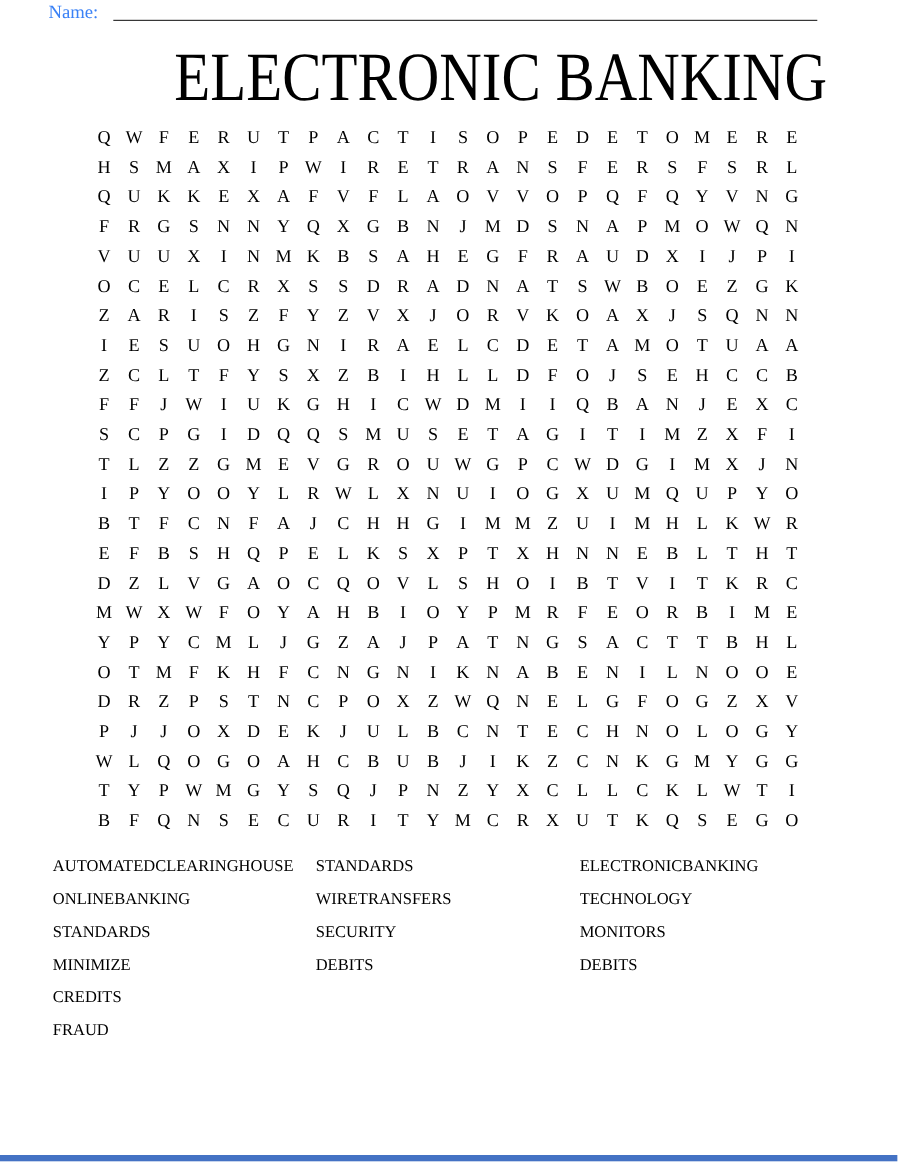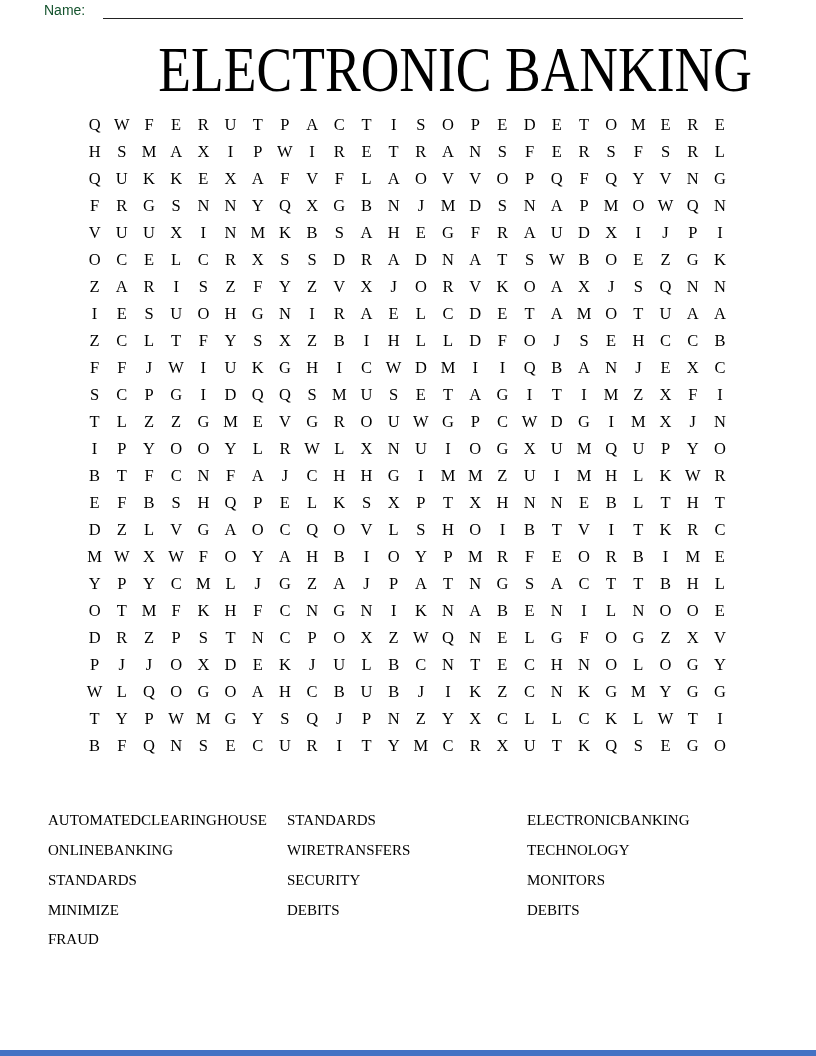--- a/index.html
+++ b/index.html
@@ -8,22 +8,22 @@
     background: #ffffff;
     position: relative;
     font-family: "Liberation Serif", serif;
     color: #000;
     overflow: hidden;
   }
   .name-row {
     position: absolute; left: 44px; top: 1px; width: 728px; height: 22px;
   }
   .name-label {
-    font-family: Liberation Sans, sans-serif;
-    font-size: 14px; color: #14532d;
+    font-family: Liberation Serif, serif;
+    font-size: 17px; color: #3b82f6;
   }
   .name-line {
     position: absolute; left: 59px; top: 17px; width: 640px;
     border-bottom: 1.5px solid #222; height: 0;
   }
   .title-wrap {
     position: absolute; left: 0; top: 35px; width: 816px; height: 70px;
     text-align: center;
     margin-left: 47px;
   }
@@ -40,21 +40,21 @@
     display: grid;
     grid-template-columns: repeat(24, 27.2px);
     grid-auto-rows: 27px;
   }
   .cell {
     text-align: center; line-height: 27px;
     font-family: "Liberation Serif", serif;
     font-size: 16.5px;
   }
   .word-bank { position: absolute; top: 774px; left: 0; width: 816px; }
-  .wb-col { position: absolute; top: 0; margin-top: 32px; }
+  .wb-col { position: absolute; top: 0; }
   .wb-col-1 { left: 48px;  width: 235px; }
   .wb-col-2 { left: 287px; width: 235px; }
   .wb-col-3 { left: 527px; width: 240px; }
   .word {
     font-family: "Liberation Serif", serif;
     font-size: 15px; line-height: 29.85px;
     white-space: nowrap;
   }
   .footer-bar {
     position: absolute; left: 0; bottom: 0; width: 816px; height: 6px;
@@ -650,20 +650,21 @@
     <span class="cell">G</span>
     <span class="cell">O</span>
   </div>
 
 <div class="word-bank">
   <div class="wb-col wb-col-1">
       <div class="word">AUTOMATEDCLEARINGHOUSE</div>
       <div class="word">ONLINEBANKING</div>
       <div class="word">STANDARDS</div>
       <div class="word">MINIMIZE</div>
+      <div class="word">CREDITS</div>
       <div class="word">FRAUD</div>
     </div>
   <div class="wb-col wb-col-2">
       <div class="word">STANDARDS</div>
       <div class="word">WIRETRANSFERS</div>
       <div class="word">SECURITY</div>
       <div class="word">DEBITS</div>
     </div>
   <div class="wb-col wb-col-3">
       <div class="word">ELECTRONICBANKING</div>

